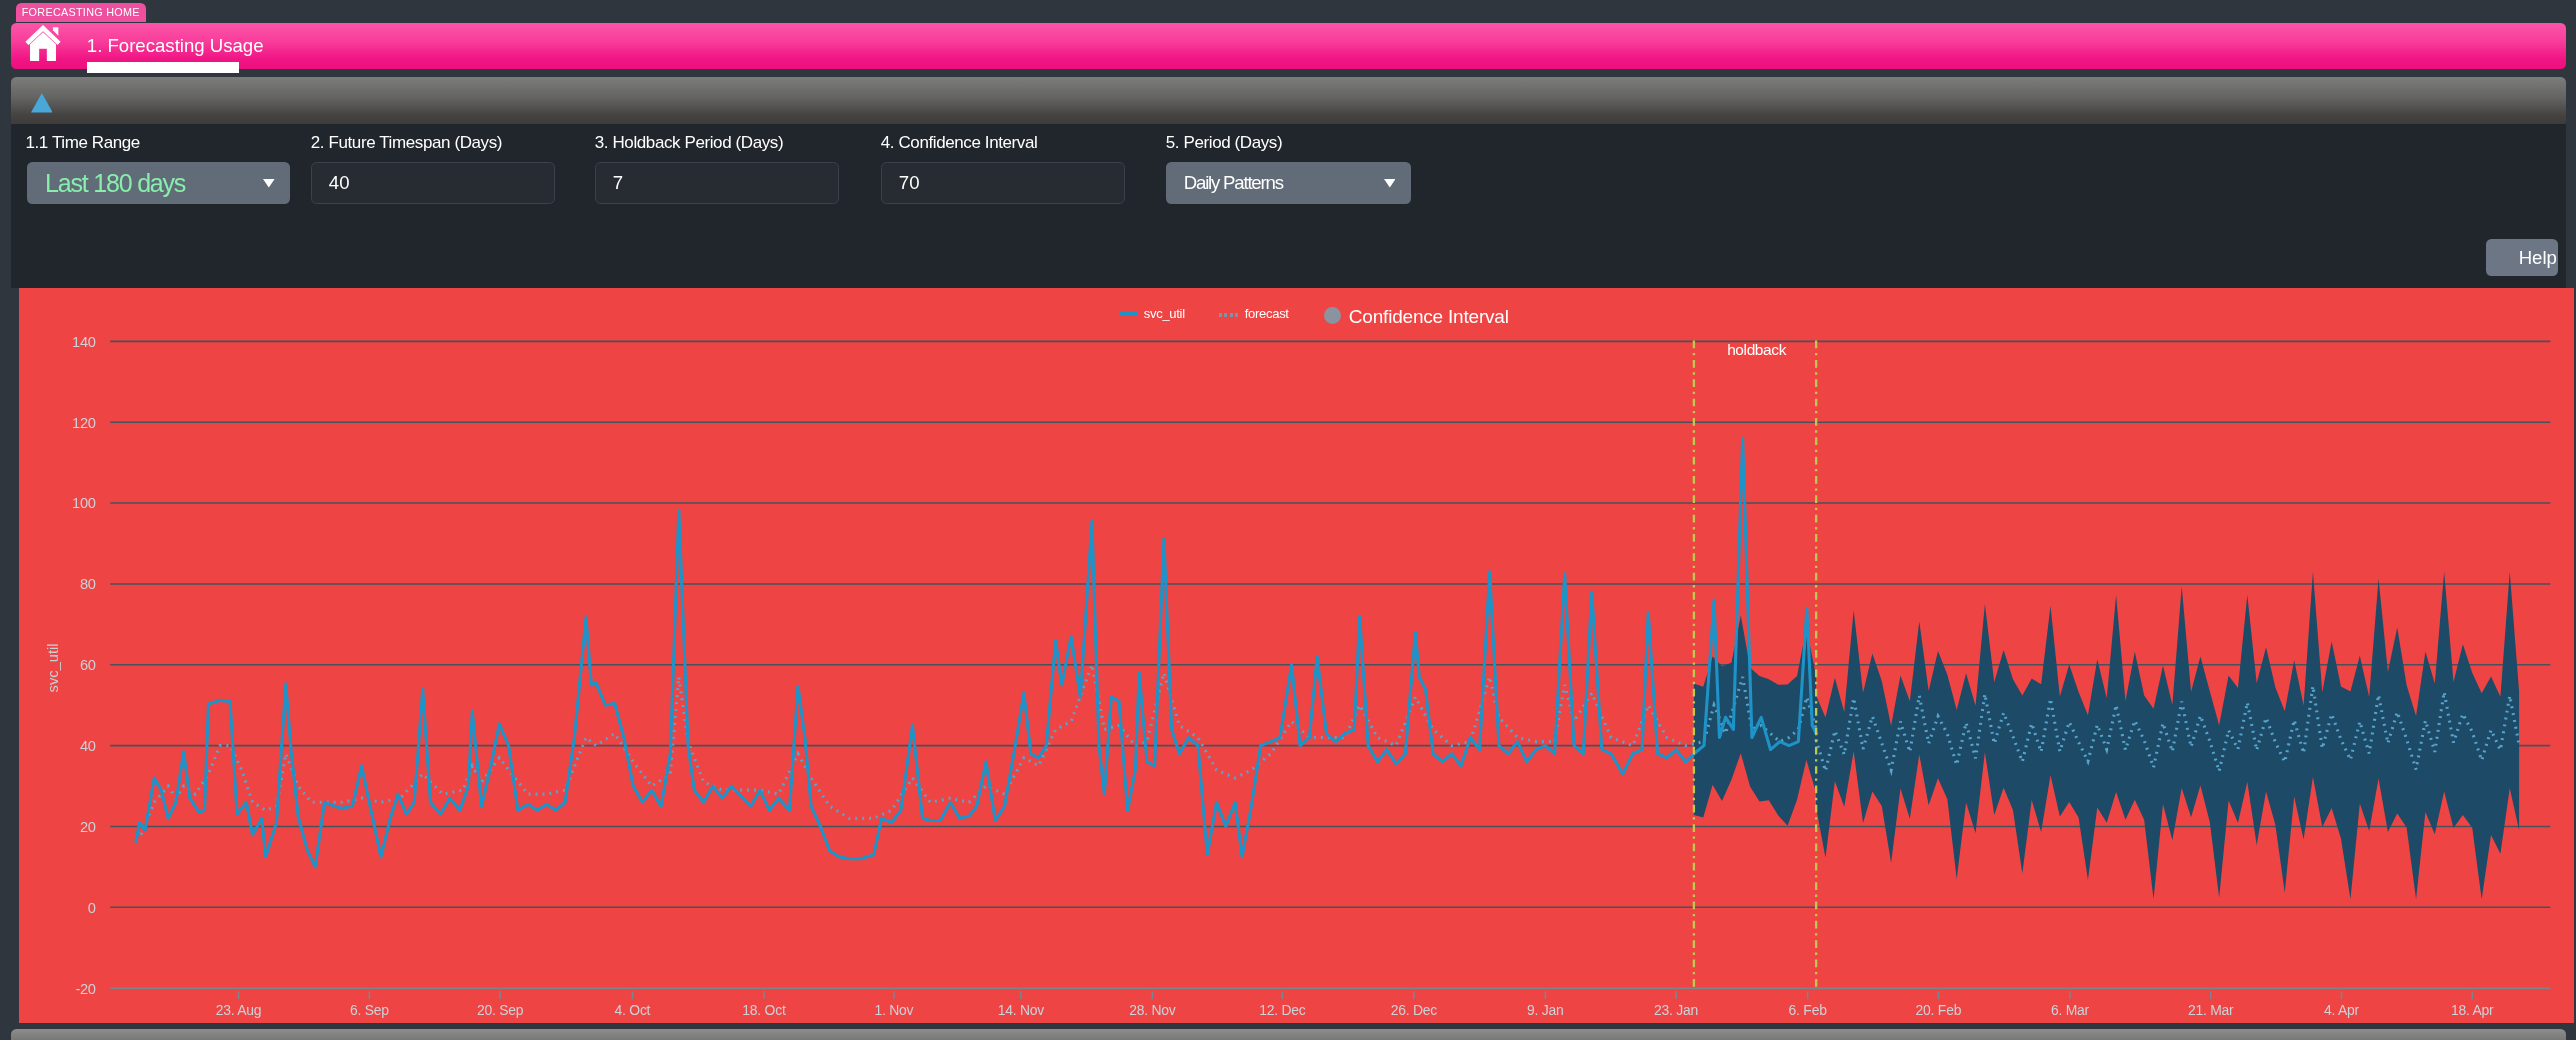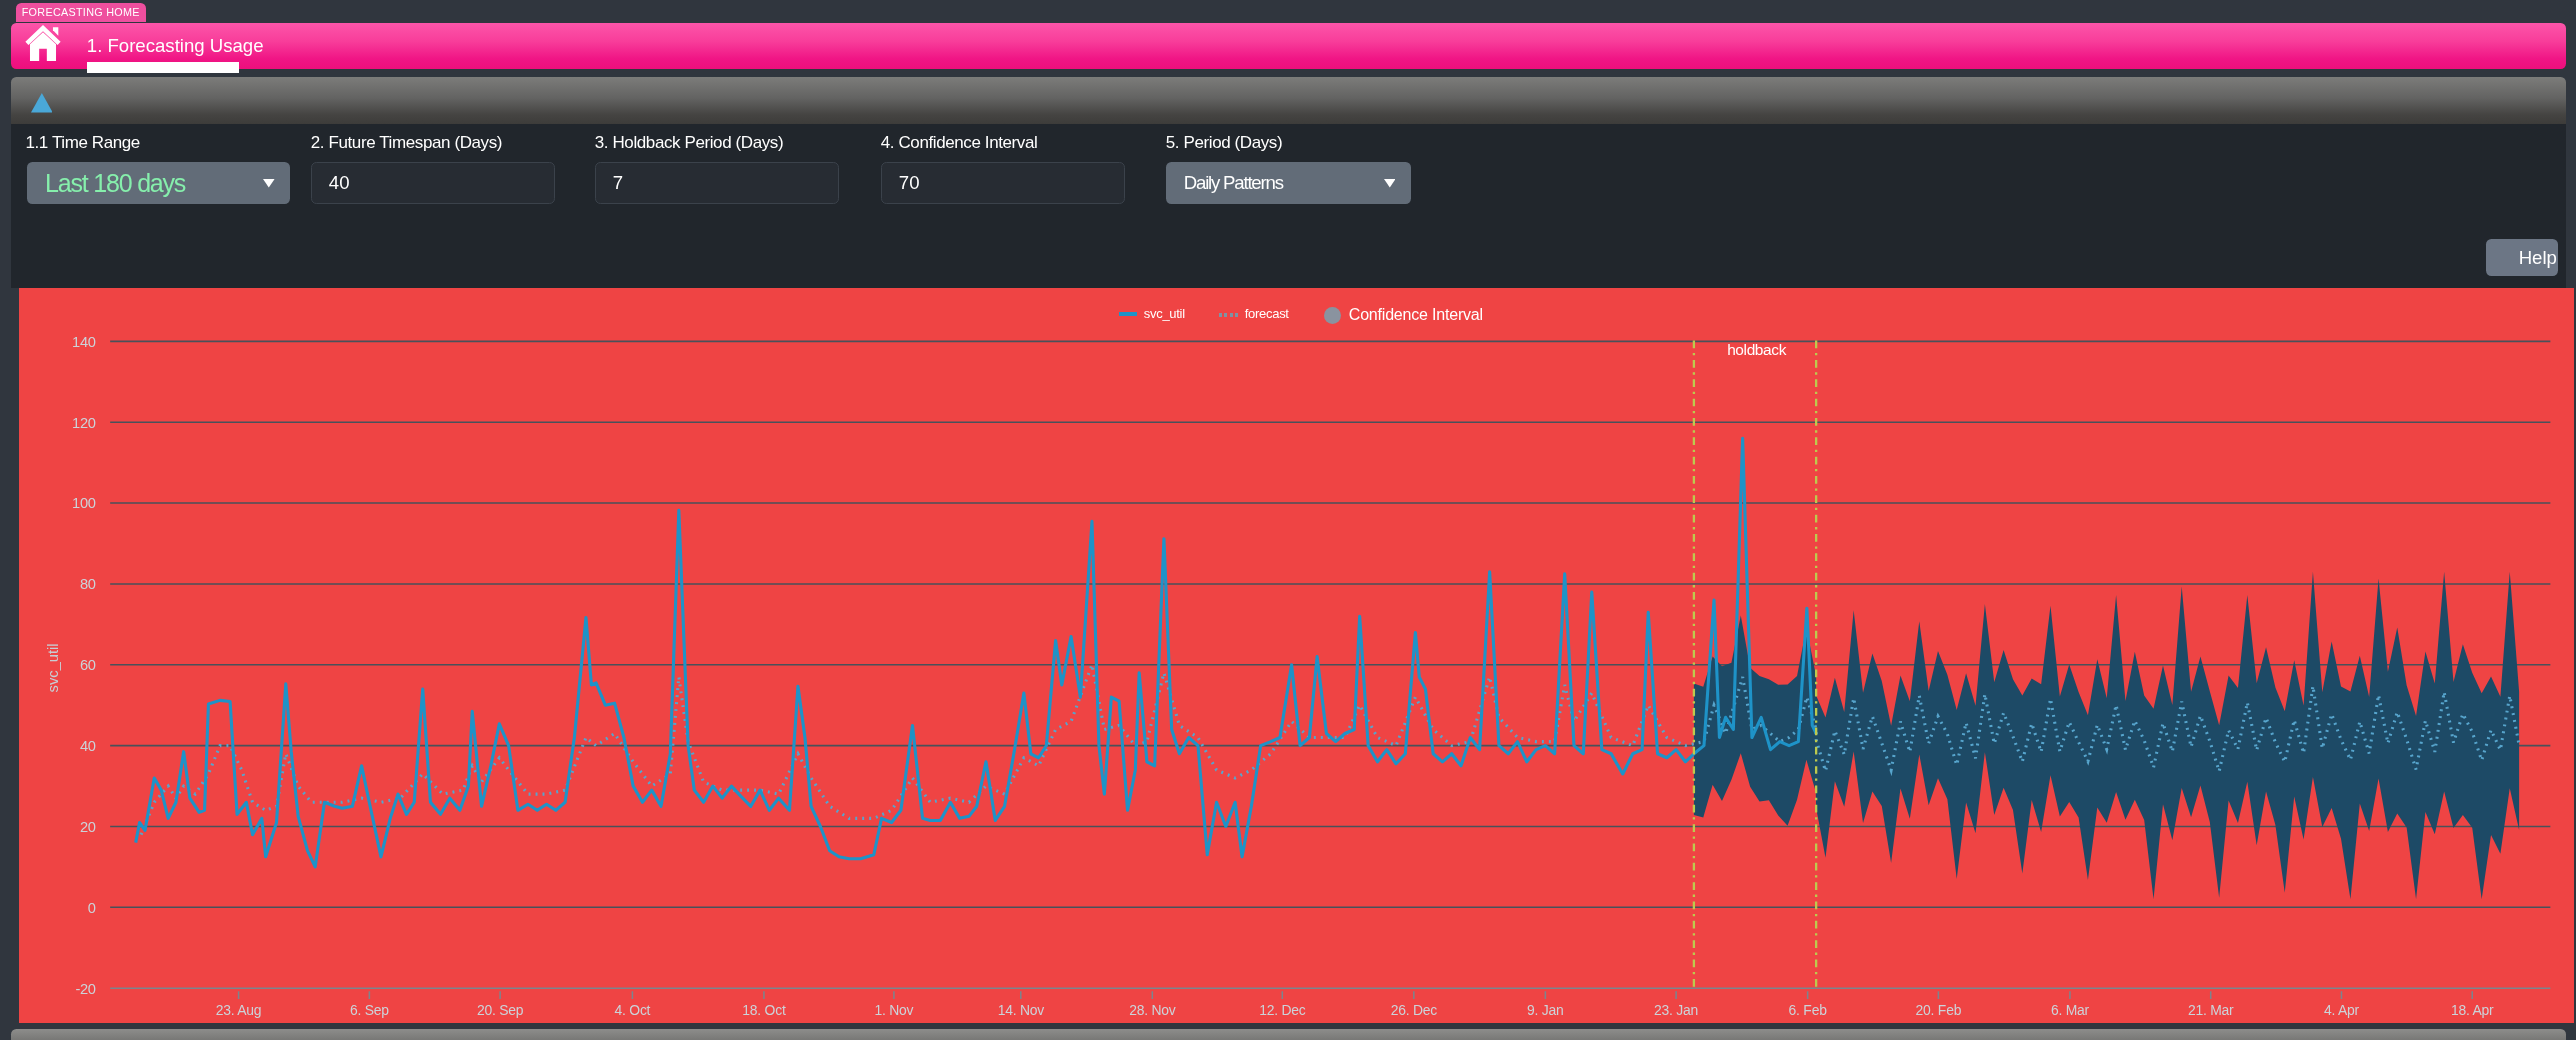--- a/index.html
+++ b/index.html
@@ -44,21 +44,21 @@
 
   <div class="abs" style="left:2475px;top:115px;width:72px;height:37px;background:#6c7685;border-radius:5.4px;color:#fff;font-size:18.6px;line-height:37px;text-align:center;padding-left:32px;">Help</div>
 </div>
 
 <div class="abs" style="left:10.8px;top:288px;width:2555px;height:735px;background:#ef4444;margin-left:8px;">
   <div class="abs" style="left:1100px;top:24px;width:18.6px;height:3.9px;background:#1e93c8;"></div>
   <div class="abs" style="left:1125px;top:18px;font-size:13px;letter-spacing:-0.3px;color:#fff;">svc_util</div>
   <div class="abs" style="left:1200px;top:25px;width:20px;height:3.9px;background:repeating-linear-gradient(90deg,#7f93a4 0,#7f93a4 3.1px,transparent 3.1px,transparent 5.4px);"></div>
   <div class="abs" style="left:1226px;top:18px;font-size:13px;letter-spacing:-0.3px;color:#fff;">forecast</div>
   <div class="abs" style="left:1305px;top:19.4px;width:17px;height:17px;border-radius:50%;background:#8a939f;"></div>
-  <div class="abs" style="left:1330px;top:18px;font-size:16px;letter-spacing:-0.2px;color:#fff;">Confidence Interval</div>
+  <div class="abs" style="left:1330px;top:18px;font-size:19px;letter-spacing:-0.2px;color:#fff;">Confidence Interval</div>
   <div class="abs" style="left:0;top:0;"><svg width="2556" height="735" viewBox="13 372 3302 950" font-family="Liberation Sans, sans-serif">
 <line x1="130" y1="1172.5" x2="3284" y2="1172.5" stroke="#49515a" stroke-width="2"></line>
         <line x1="130" y1="1068.0" x2="3284" y2="1068.0" stroke="#49515a" stroke-width="2"></line>
         <line x1="130" y1="963.5" x2="3284" y2="963.5" stroke="#49515a" stroke-width="2"></line>
         <line x1="130" y1="859.0" x2="3284" y2="859.0" stroke="#49515a" stroke-width="2"></line>
         <line x1="130" y1="754.5" x2="3284" y2="754.5" stroke="#49515a" stroke-width="2"></line>
         <line x1="130" y1="650.0" x2="3284" y2="650.0" stroke="#49515a" stroke-width="2"></line>
         <line x1="130" y1="545.5" x2="3284" y2="545.5" stroke="#49515a" stroke-width="2"></line>
         <line x1="130" y1="441.0" x2="3284" y2="441.0" stroke="#49515a" stroke-width="2"></line>
 <path d="M 2177.0 883.2 L 2189.1 887.5 L 2201.2 848.2 L 2213.3 860.8 L 2225.5 856.4 L 2237.6 795.4 L 2249.7 862.8 L 2261.8 873.6 L 2273.9 877.8 L 2286.0 884.7 L 2298.1 884.6 L 2310.3 873.5 L 2322.4 811.4 L 2334.5 871.2 L 2335.0 866.0 L 2335.0 898.8 L 2347.1 927.1 L 2359.2 875.8 L 2371.3 920.1 L 2383.5 788.6 L 2395.6 895.1 L 2407.7 844.4 L 2419.8 879.8 L 2431.9 937.9 L 2444.0 873.0 L 2456.1 906.2 L 2468.3 802.8 L 2480.4 893.0 L 2492.5 841.3 L 2504.6 872.0 L 2516.7 917.3 L 2528.8 869.9 L 2541.0 911.8 L 2553.1 780.4 L 2565.2 881.5 L 2577.3 840.0 L 2589.4 877.7 L 2601.5 898.8 L 2613.6 876.8 L 2625.8 884.3 L 2637.9 782.8 L 2650.0 900.0 L 2662.1 858.7 L 2674.2 894.2 L 2686.3 924.2 L 2698.4 851.7 L 2710.6 902.1 L 2722.7 768.7 L 2734.8 905.7 L 2746.9 842.3 L 2759.0 898.6 L 2771.1 915.7 L 2783.3 859.8 L 2795.4 910.9 L 2807.5 757.7 L 2819.6 893.8 L 2831.7 848.2 L 2843.8 893.3 L 2855.9 937.3 L 2868.1 872.7 L 2880.2 889.1 L 2892.3 768.7 L 2904.4 882.8 L 2916.5 836.4 L 2928.6 888.2 L 2940.7 918.9 L 2952.9 853.0 L 2965.0 911.6 L 2977.1 738.8 L 2989.2 894.6 L 3001.3 828.9 L 3013.4 887.2 L 3025.6 893.6 L 3037.7 847.3 L 3049.8 900.5 L 3061.9 747.5 L 3074.0 868.1 L 3086.1 810.9 L 3098.2 885.6 L 3110.4 925.1 L 3122.5 841.7 L 3134.6 883.3 L 3146.7 738.8 L 3158.8 881.1 L 3170.9 832.6 L 3183.0 869.4 L 3195.2 895.9 L 3207.3 874.3 L 3219.4 900.2 L 3231.5 738.8 L 3243.6 894.0 L 3243.6 1072.5 L 3231.5 1018.6 L 3219.4 1103.1 L 3207.3 1079.0 L 3195.2 1162.0 L 3183.0 1069.7 L 3170.9 1053.1 L 3158.8 1070.1 L 3146.7 1022.8 L 3134.6 1077.9 L 3122.5 1049.2 L 3110.4 1162.0 L 3098.2 1069.3 L 3086.1 1051.2 L 3074.0 1075.1 L 3061.9 1006.0 L 3049.8 1073.9 L 3037.7 1038.2 L 3025.6 1162.0 L 3013.4 1083.9 L 3001.3 1044.0 L 2989.2 1068.7 L 2977.1 1003.9 L 2965.0 1084.8 L 2952.9 1029.3 L 2940.7 1153.5 L 2928.6 1066.0 L 2916.5 1022.7 L 2904.4 1092.4 L 2892.3 1010.3 L 2880.2 1063.4 L 2868.1 1034.5 L 2855.9 1160.0 L 2843.8 1062.3 L 2831.7 1015.1 L 2819.6 1056.0 L 2807.5 1018.4 L 2795.4 1085.7 L 2783.3 1039.4 L 2771.1 1162.0 L 2759.0 1059.6 L 2746.9 1033.4 L 2734.8 1059.4 L 2722.7 1023.5 L 2710.6 1063.2 L 2698.4 1043.6 L 2686.3 1137.2 L 2674.2 1056.4 L 2662.1 1036.5 L 2650.0 1055.1 L 2637.9 1001.9 L 2625.8 1075.0 L 2613.6 1033.8 L 2601.5 1128.8 L 2589.4 1046.8 L 2577.3 1018.0 L 2565.2 1053.3 L 2553.1 971.9 L 2541.0 1076.9 L 2528.8 1037.1 L 2516.7 1135.9 L 2504.6 1032.7 L 2492.5 1005.8 L 2480.4 1040.7 L 2468.3 974.9 L 2456.1 1057.9 L 2444.0 1018.9 L 2431.9 1115.2 L 2419.8 1041.5 L 2407.7 1022.7 L 2395.6 1063.4 L 2383.5 971.0 L 2371.3 1042.4 L 2359.2 1009.4 L 2347.1 1108.4 L 2335.0 1044.1 L 2335.0 1043.6 L 2334.5 1023.0 L 2322.4 981.9 L 2310.3 1033.6 L 2298.1 1067.1 L 2286.0 1053.8 L 2273.9 1034.0 L 2261.8 1035.7 L 2249.7 1016.7 L 2237.6 973.4 L 2225.5 1007.5 L 2213.3 1034.9 L 2201.2 1014.2 L 2189.1 1056.4 L 2177.0 1053.1 Z" fill="#1d4a66"></path>

